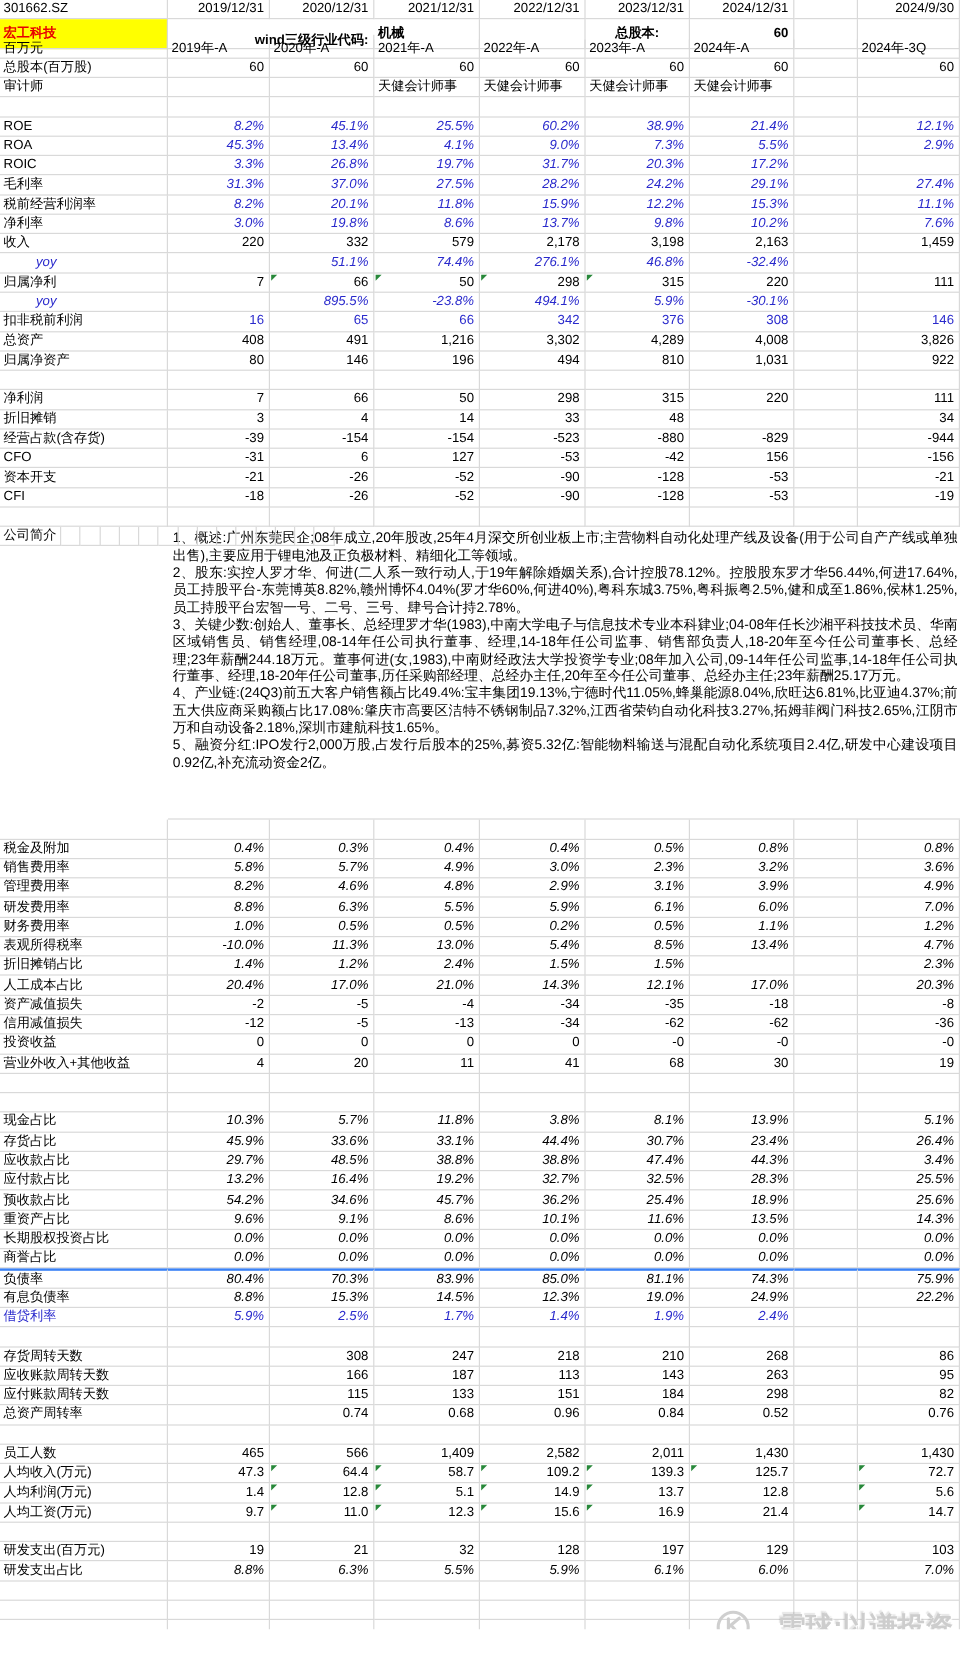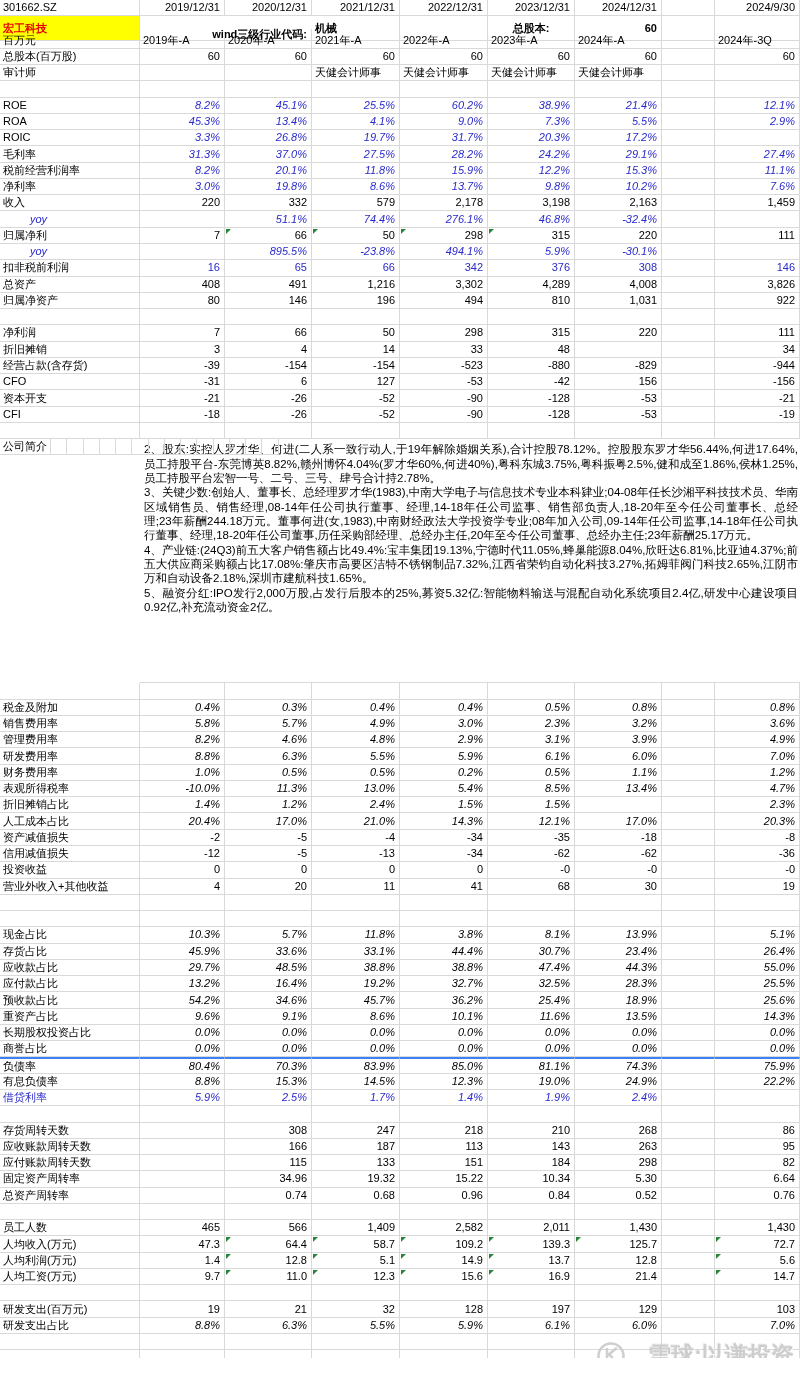--- a/index.html
+++ b/index.html
@@ -357,20 +357,21 @@
         <div class="cell"></div>
         <div class="cell"></div>
         <div class="cell"></div>
         <div class="cell"></div>
         <div class="cell"></div>
         <div class="cell"></div>
         <div class="cell"></div>
         <div class="cell"></div>
       </div>
       <div class="desc-text">
+        <p>1、概述:广州东莞民企;08年成立,20年股改,25年4月深交所创业板上市;主营物料自动化处理产线及设备(用于公司自产产线或单独出售),主要应用于锂电池及正负极材料、精细化工等领域。</p>
         <p>2、股东:实控人罗才华、何进(二人系一致行动人,于19年解除婚姻关系),合计控股78.12%。控股股东罗才华56.44%,何进17.64%,员工持股平台-东莞博英8.82%,赣州博怀4.04%(罗才华60%,何进40%),粤科东城3.75%,粤科振粤2.5%,健和成至1.86%,侯林1.25%,员工持股平台宏智一号、二号、三号、肆号合计持2.78%。</p>
         <p>3、关键少数:创始人、董事长、总经理罗才华(1983),中南大学电子与信息技术专业本科肄业;04-08年任长沙湘平科技技术员、华南区域销售员、销售经理,08-14年任公司执行董事、经理,14-18年任公司监事、销售部负责人,18-20年至今任公司董事长、总经理;23年薪酬244.18万元。董事何进(女,1983),中南财经政法大学投资学专业;08年加入公司,09-14年任公司监事,14-18年任公司执行董事、经理,18-20年任公司董事,历任采购部经理、总经办主任,20年至今任公司董事、总经办主任;23年薪酬25.17万元。</p>
         <p>4、产业链:(24Q3)前五大客户销售额占比49.4%:宝丰集团19.13%,宁德时代11.05%,蜂巢能源8.04%,欣旺达6.81%,比亚迪4.37%;前五大供应商采购额占比17.08%:肇庆市高要区洁特不锈钢制品7.32%,江西省荣钧自动化科技3.27%,拓姆菲阀门科技2.65%,江阴市万和自动设备2.18%,深圳市建航科技1.65%。</p>
         <p>5、融资分红:IPO发行2,000万股,占发行后股本的25%,募资5.32亿:智能物料输送与混配自动化系统项目2.4亿,研发中心建设项目0.92亿,补充流动资金2亿。</p>
       </div>
     </div>
     <div class="row">
       <div class="cell"></div>
       <div class="cell"></div>
       <div class="cell"></div>
@@ -559,21 +560,21 @@
     </div>
     <div class="row">
       <div class="cell">应收款占比</div>
       <div class="cell num it">29.7%</div>
       <div class="cell num it">48.5%</div>
       <div class="cell num it">38.8%</div>
       <div class="cell num it">38.8%</div>
       <div class="cell num it">47.4%</div>
       <div class="cell num it">44.3%</div>
       <div class="cell"></div>
-      <div class="cell num it">55.0%</div>
+      <div class="cell num it">3.4%</div>
     </div>
     <div class="row">
       <div class="cell">应付款占比</div>
       <div class="cell num it">13.2%</div>
       <div class="cell num it">16.4%</div>
       <div class="cell num it">19.2%</div>
       <div class="cell num it">32.7%</div>
       <div class="cell num it">32.5%</div>
       <div class="cell num it">28.3%</div>
       <div class="cell"></div>
@@ -692,31 +693,20 @@
     <div class="row">
       <div class="cell">应付账款周转天数</div>
       <div class="cell num"></div>
       <div class="cell num">115</div>
       <div class="cell num">133</div>
       <div class="cell num">151</div>
       <div class="cell num">184</div>
       <div class="cell num">298</div>
       <div class="cell"></div>
       <div class="cell num">82</div>
-    </div>
-    <div class="row">
-      <div class="cell">固定资产周转率</div>
-      <div class="cell num"></div>
-      <div class="cell num">34.96</div>
-      <div class="cell num">19.32</div>
-      <div class="cell num">15.22</div>
-      <div class="cell num">10.34</div>
-      <div class="cell num">5.30</div>
-      <div class="cell"></div>
-      <div class="cell num">6.64</div>
     </div>
     <div class="row">
       <div class="cell">总资产周转率</div>
       <div class="cell num"></div>
       <div class="cell num">0.74</div>
       <div class="cell num">0.68</div>
       <div class="cell num">0.96</div>
       <div class="cell num">0.84</div>
       <div class="cell num">0.52</div>
       <div class="cell"></div>

